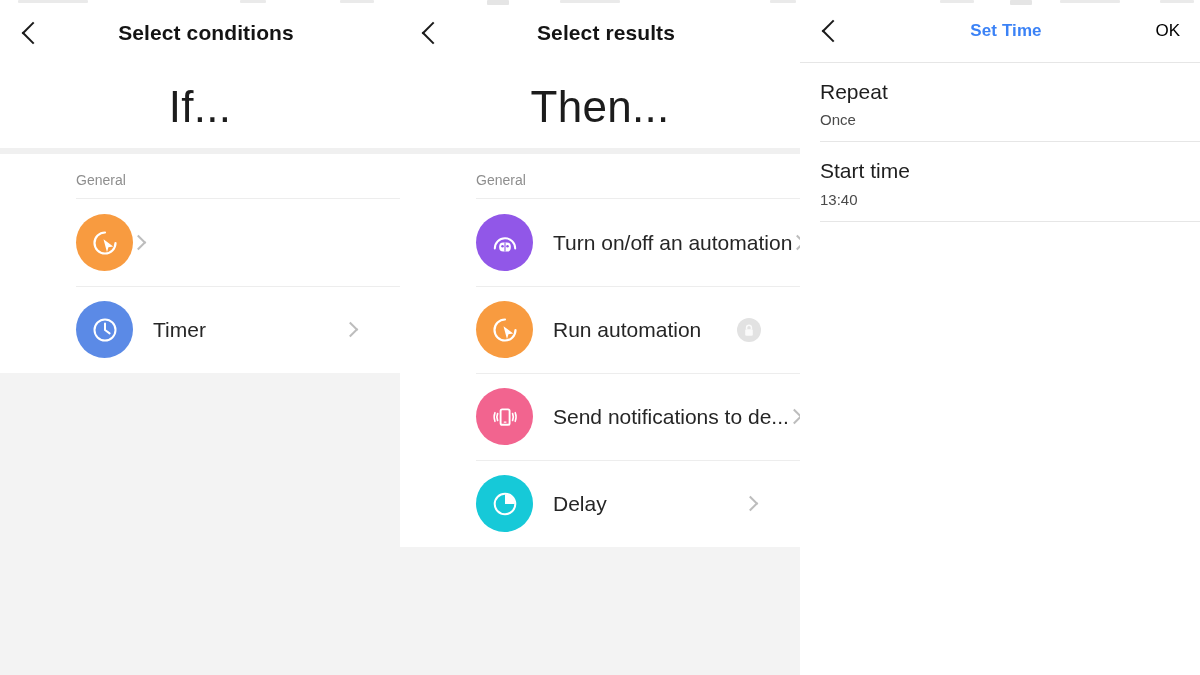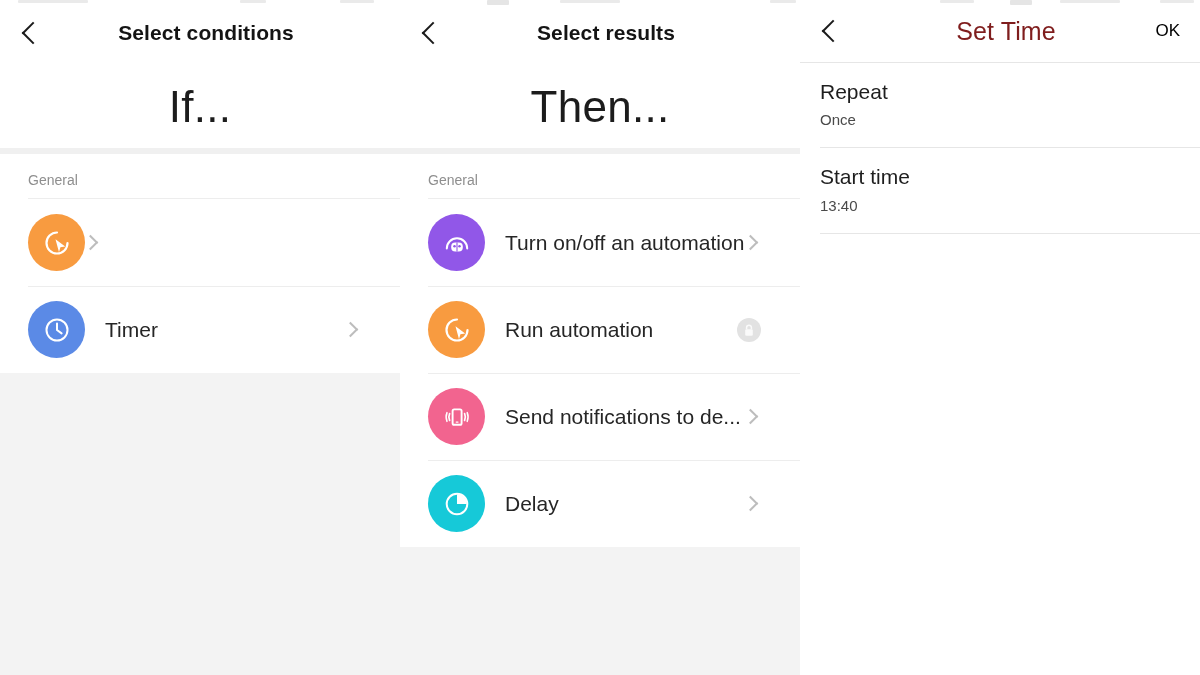--- a/index.html
+++ b/index.html
@@ -46,38 +46,38 @@
     width: 16px; height: 16px;
     border-left: 2.4px solid #1a1a1a;
     border-bottom: 2.4px solid #1a1a1a;
     transform: rotate(45deg);
   }
   .nav-title {
     position: absolute; left: 12px; right: 0; text-align: center;
     font-size: 21px; font-weight: bold; color: #141414;
     letter-spacing: .1px; pointer-events: none;
   }
-  .nav-title.light { font-weight: normal; color: #7f1d1d; font-size: 25px; }
+  .nav-title.light { font-weight: bold; color: #3b82f6; font-size: 17px; }
   .nav-action {
     position: absolute; right: 20px;
     font-size: 17px; color: #000000; cursor: pointer;
   }
 
   
   .big-heading {
     background: #ffffff;
     height: 82px;
     display: flex; align-items: center; justify-content: center;
     font-size: 44px; color: #1c1c1c; font-weight: normal;
     letter-spacing: .3px;
   }
   .gap-band { height: 6px; background: #f0f0f0; }
 
   
-  .list-card { background: #ffffff; }
+  .list-card { background: #ffffff; padding-left: 48px; }
   .group-label {
     padding: 18px 28px 10px 28px;
     font-size: 14px; color: #8e8e8e;
   }
   .group-rule {
     height: 1px; background: #ededed; margin-left: 28px;
   }
   .row {
     display: flex; align-items: center;
     height: 87px; padding: 0 20px 0 28px;
@@ -103,21 +103,21 @@
     transform: rotate(45deg);
     flex: 0 0 auto;
   }
   .row-lock {
     width: 26px; height: 26px; margin-right: 18px; flex: 0 0 auto;
   }
 
   
   .settings-hairline { height: 1px; background: #e6e6e6; }
   .setting-row {
-    padding: 16px 0 20px 20px; position: relative; cursor: pointer;
+    padding: 16px 0 14px 20px; position: relative; cursor: pointer;
   }
   .setting-row::after {
     content: ""; position: absolute; left: 20px; right: 0; bottom: 0;
     height: 1px; background: #e6e6e6;
   }
   .setting-title { font-size: 21px; color: #1e1e1e; line-height: 1.25; }
   .setting-value { font-size: 15px; color: #4a4a4a; margin-top: 6px; }
 
   
   .filler { background: #f3f3f3; flex: 1 1 auto; }

